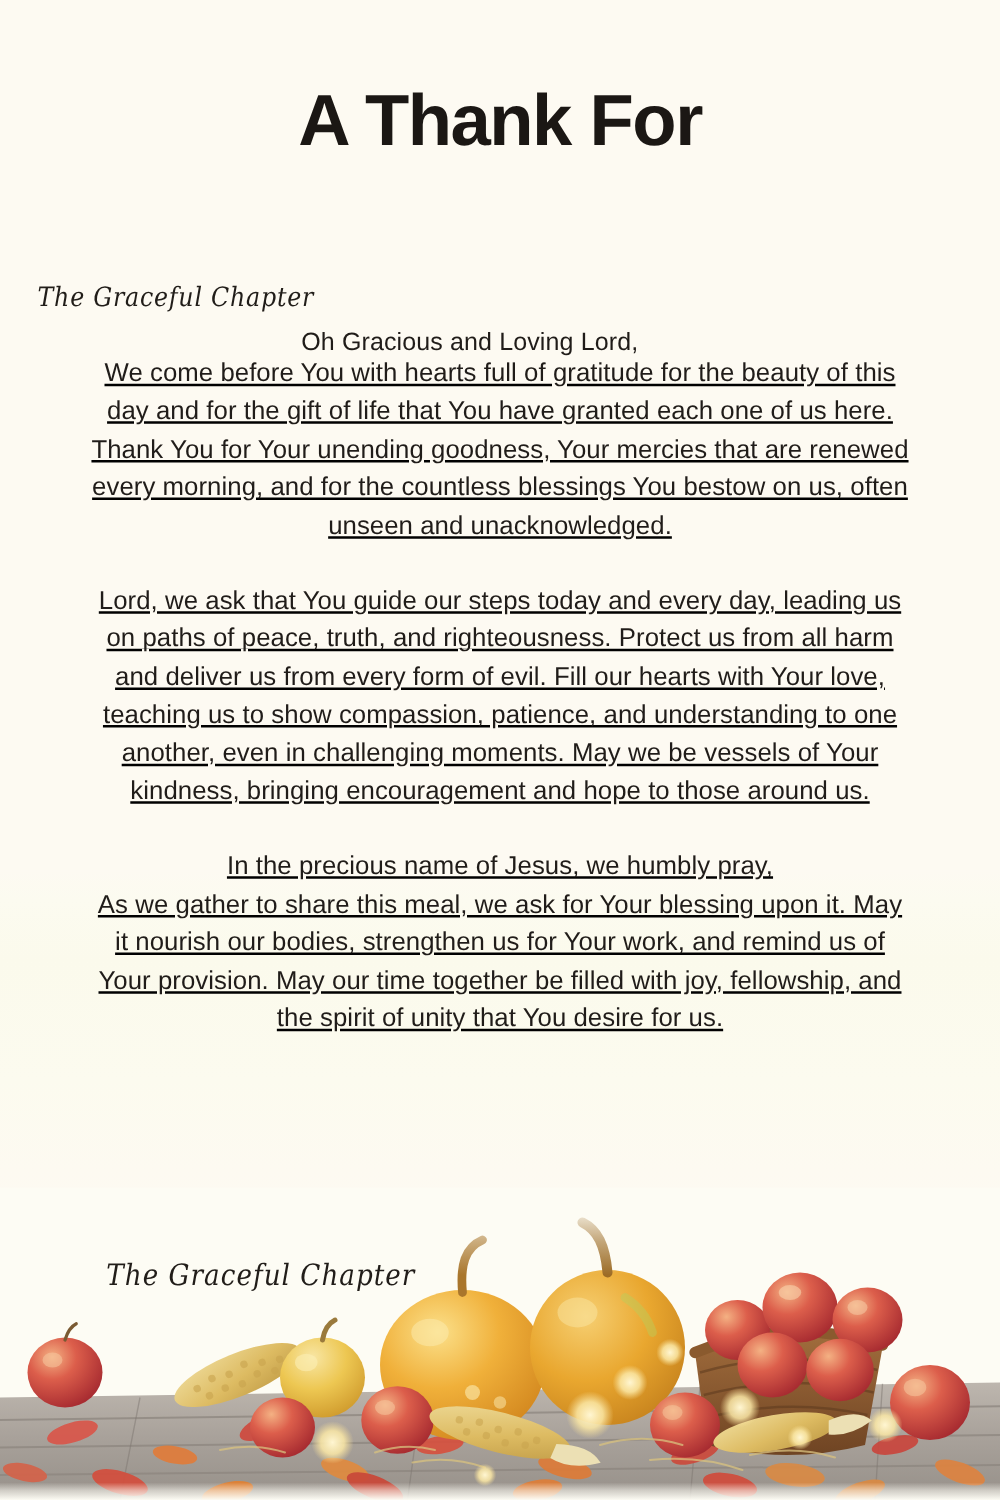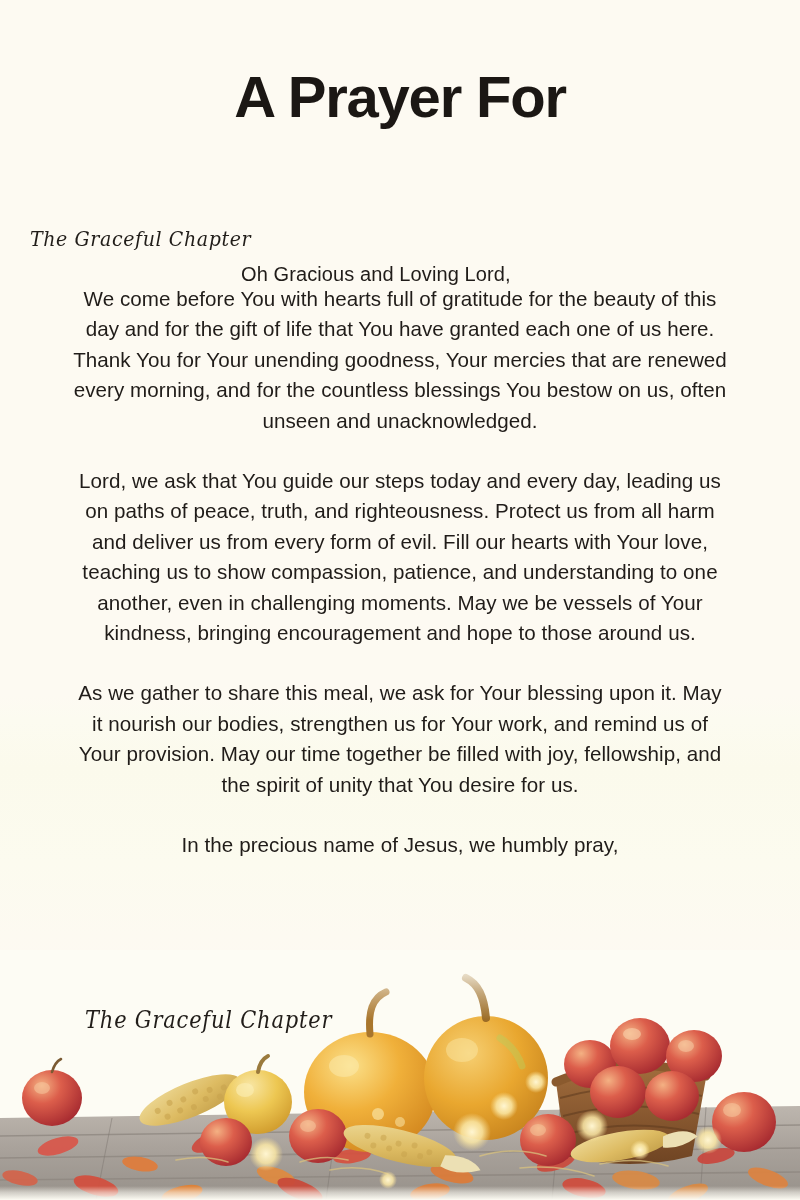--- a/index.html
+++ b/index.html
@@ -90,20 +90,21 @@
     margin-top: 32px;
   }
 
   
   .body-col {
     position: absolute;
     top: 284px;
     left: 72px;
     width: 656px;
     text-align: center;
+    text-decoration: underline;
   }
   .para {
     font-size: 20.6px;
     line-height: 30.4px;
     color: #201c19;
     letter-spacing: 0.05px;
     margin: 0 0 30px 0;
   }
   .para.closing {
     margin-bottom: 0;
@@ -158,32 +159,32 @@
     z-index: 5;
     pointer-events: none;
   }
 </style>
 </head>
 <body>
 
 <div id="poster">
 
   <div class="title-block">
-    <div class="title-line">A Prayer For</div>
+    <div class="title-line">A Thank For</div>
   </div>
 
   <div class="script-mark" id="watermark-top">The Graceful Chapter</div>
 
   <div id="salutation">Oh Gracious and Loving Lord,</div>
 
   <div class="body-col">
     <p class="para">We come before You with hearts full of gratitude for the beauty of this day and for the gift of life that You have granted each one of us here. Thank You for Your unending goodness, Your mercies that are renewed every morning, and for the countless blessings You bestow on us, often unseen and unacknowledged.</p>
     <p class="para">Lord, we ask that You guide our steps today and every day, leading us on paths of peace, truth, and righteousness. Protect us from all harm and deliver us from every form of evil. Fill our hearts with Your love, teaching us to show compassion, patience, and understanding to one another, even in challenging moments. May we be vessels of Your kindness, bringing encouragement and hope to those around us.</p>
+    <p class="para closing">In the precious name of Jesus, we humbly pray,</p>
     <p class="para">As we gather to share this meal, we ask for Your blessing upon it. May it nourish our bodies, strengthen us for Your work, and remind us of Your provision. May our time together be filled with joy, fellowship, and the spirit of unity that You desire for us.</p>
-    <p class="para closing">In the precious name of Jesus, we humbly pray,</p>
   </div>
 
   <div class="script-mark" id="watermark-bottom">The Graceful Chapter</div>
 
 
   <div id="photo">
     <svg width="800" height="250" viewBox="0 0 800 250">
       <defs>
         <linearGradient id="gWood" x1="0" y1="0" x2="0" y2="1">
           <stop offset="0%" stop-color="#bdb6ae"></stop>

